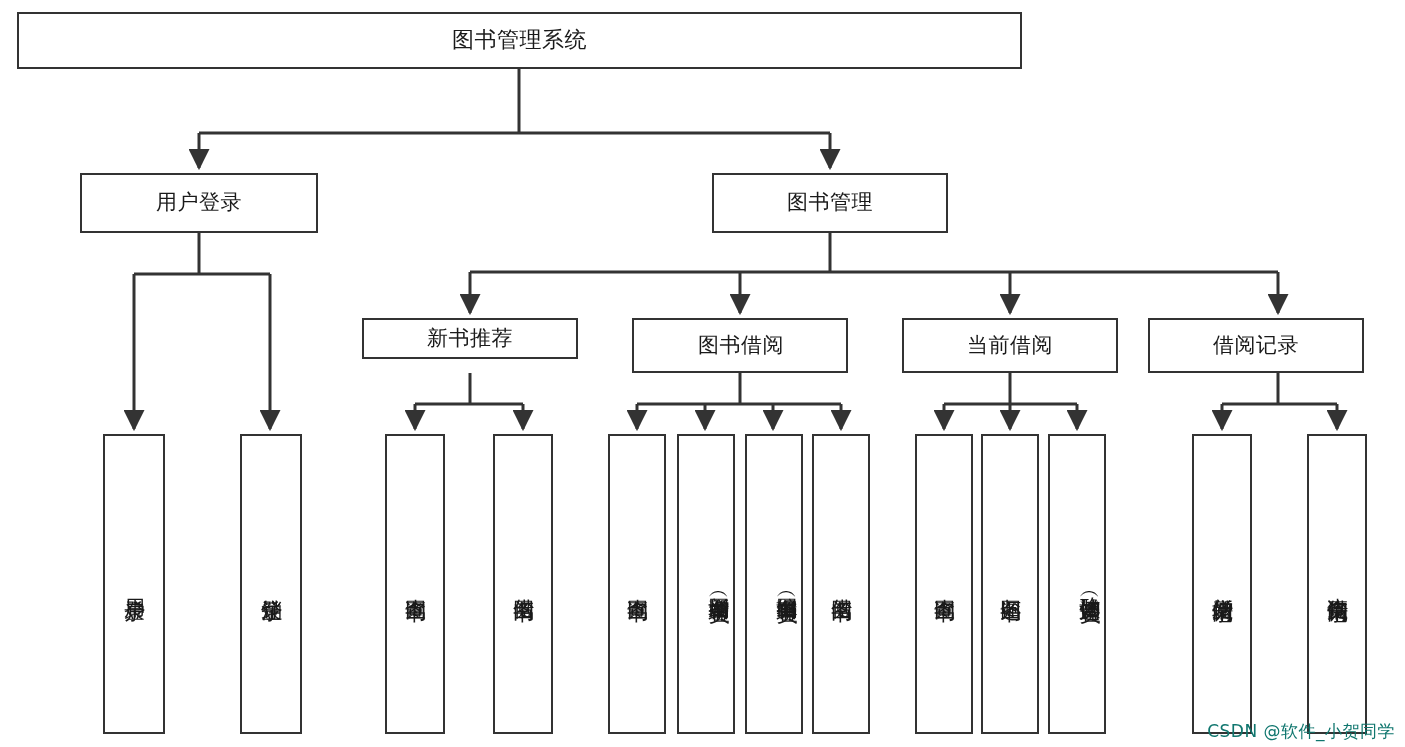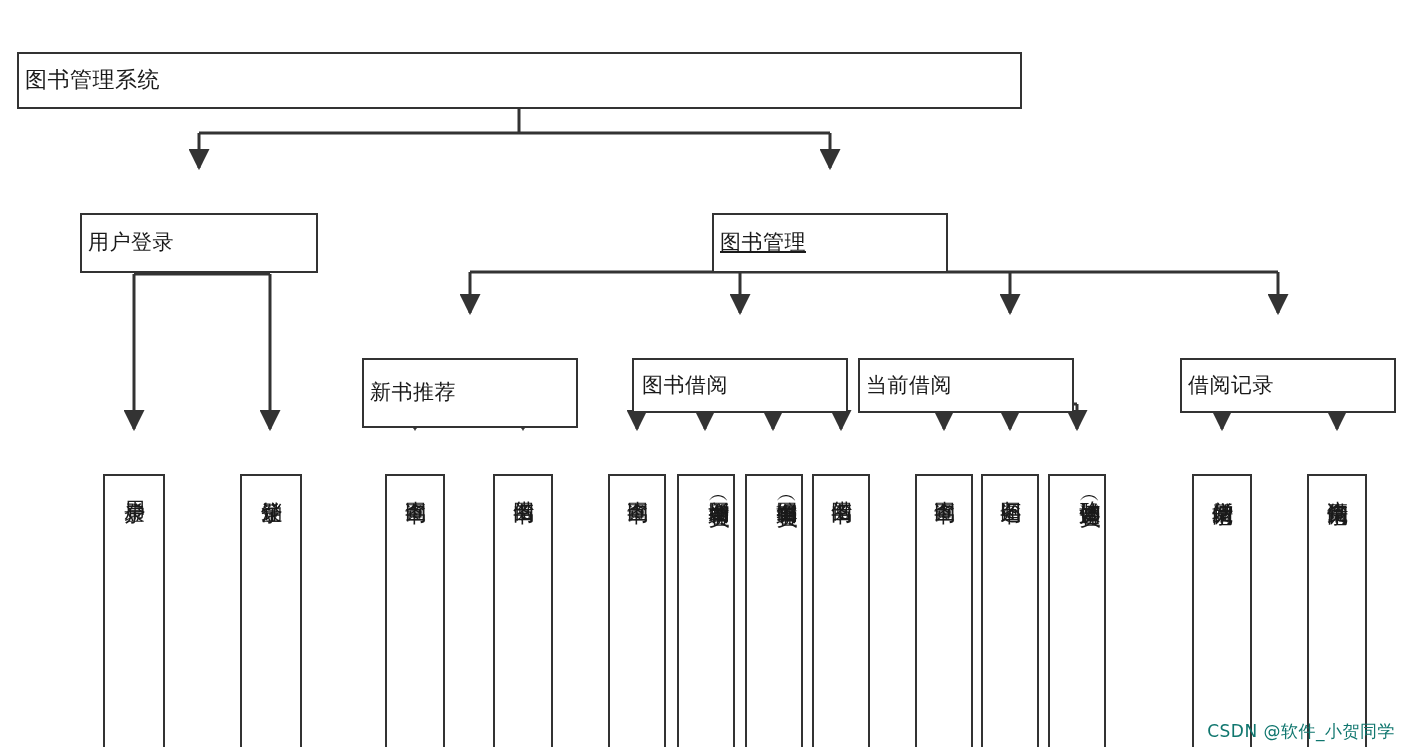--- a/index.html
+++ b/index.html
@@ -26,23 +26,23 @@
     height: 747px;
     pointer-events: none;
   }
   .node {
     position: absolute;
     box-sizing: border-box;
     border: 2px solid #333333;
     background: #ffffff;
     display: flex;
     align-items: center;
+    justify-content: center;
     color: #1a1a1a;
     line-height: 1.22;
-    margin-top: 40px;
   }
   .node.horiz {
     font-size: 21px;
     letter-spacing: 0.5px;
     padding: 2px 6px;
     text-align: center;
   }
   .node.vert {
     font-size: 21px;
     letter-spacing: 1px;
@@ -124,34 +124,34 @@
     </g>
   </svg>
 
   <div class="node horiz root" style="left:17px; top:12px; width:1005px; height:57px;">
     <span>图书管理系统</span>
   </div>
 
   <div class="node horiz" style="left:80px; top:173px; width:238px; height:60px;">
     <span>用户登录</span>
   </div>
-  <div class="node horiz" style="left:712px; top:173px; width:236px; height:60px;text-decoration:underline;">
+  <div class="node horiz" style="left:712px; top:173px; width:236px; height:60px;">
     <span>图书管理</span>
   </div>
 
-  <div class="node horiz" style="left:362px; top:318px; width:216px; height:70px;">
+  <div class="node horiz" style="left:362px; top:318px; width:216px; height:41px;">
     <span>新书推荐</span>
   </div>
   <div class="node horiz" style="left:632px; top:318px; width:216px; height:55px;padding-left:8px;">
     <span>图书借阅</span>
   </div>
-  <div class="node horiz" style="left:858px; top:318px; width:216px; height:55px;">
+  <div class="node horiz" style="left:902px; top:318px; width:216px; height:55px;">
     <span>当前借阅</span>
   </div>
-  <div class="node horiz" style="left:1180px; top:318px; width:216px; height:55px;">
+  <div class="node horiz" style="left:1148px; top:318px; width:216px; height:55px;">
     <span>借阅记录</span>
   </div>
 
   <div class="node vert" style="left:103px; top:434px; width:62px; height:300px;">
     <span>用户登录</span>
   </div>
   <div class="node vert" style="left:240px; top:434px; width:62px; height:300px;">
     <span>注销登录</span>
   </div>
 

